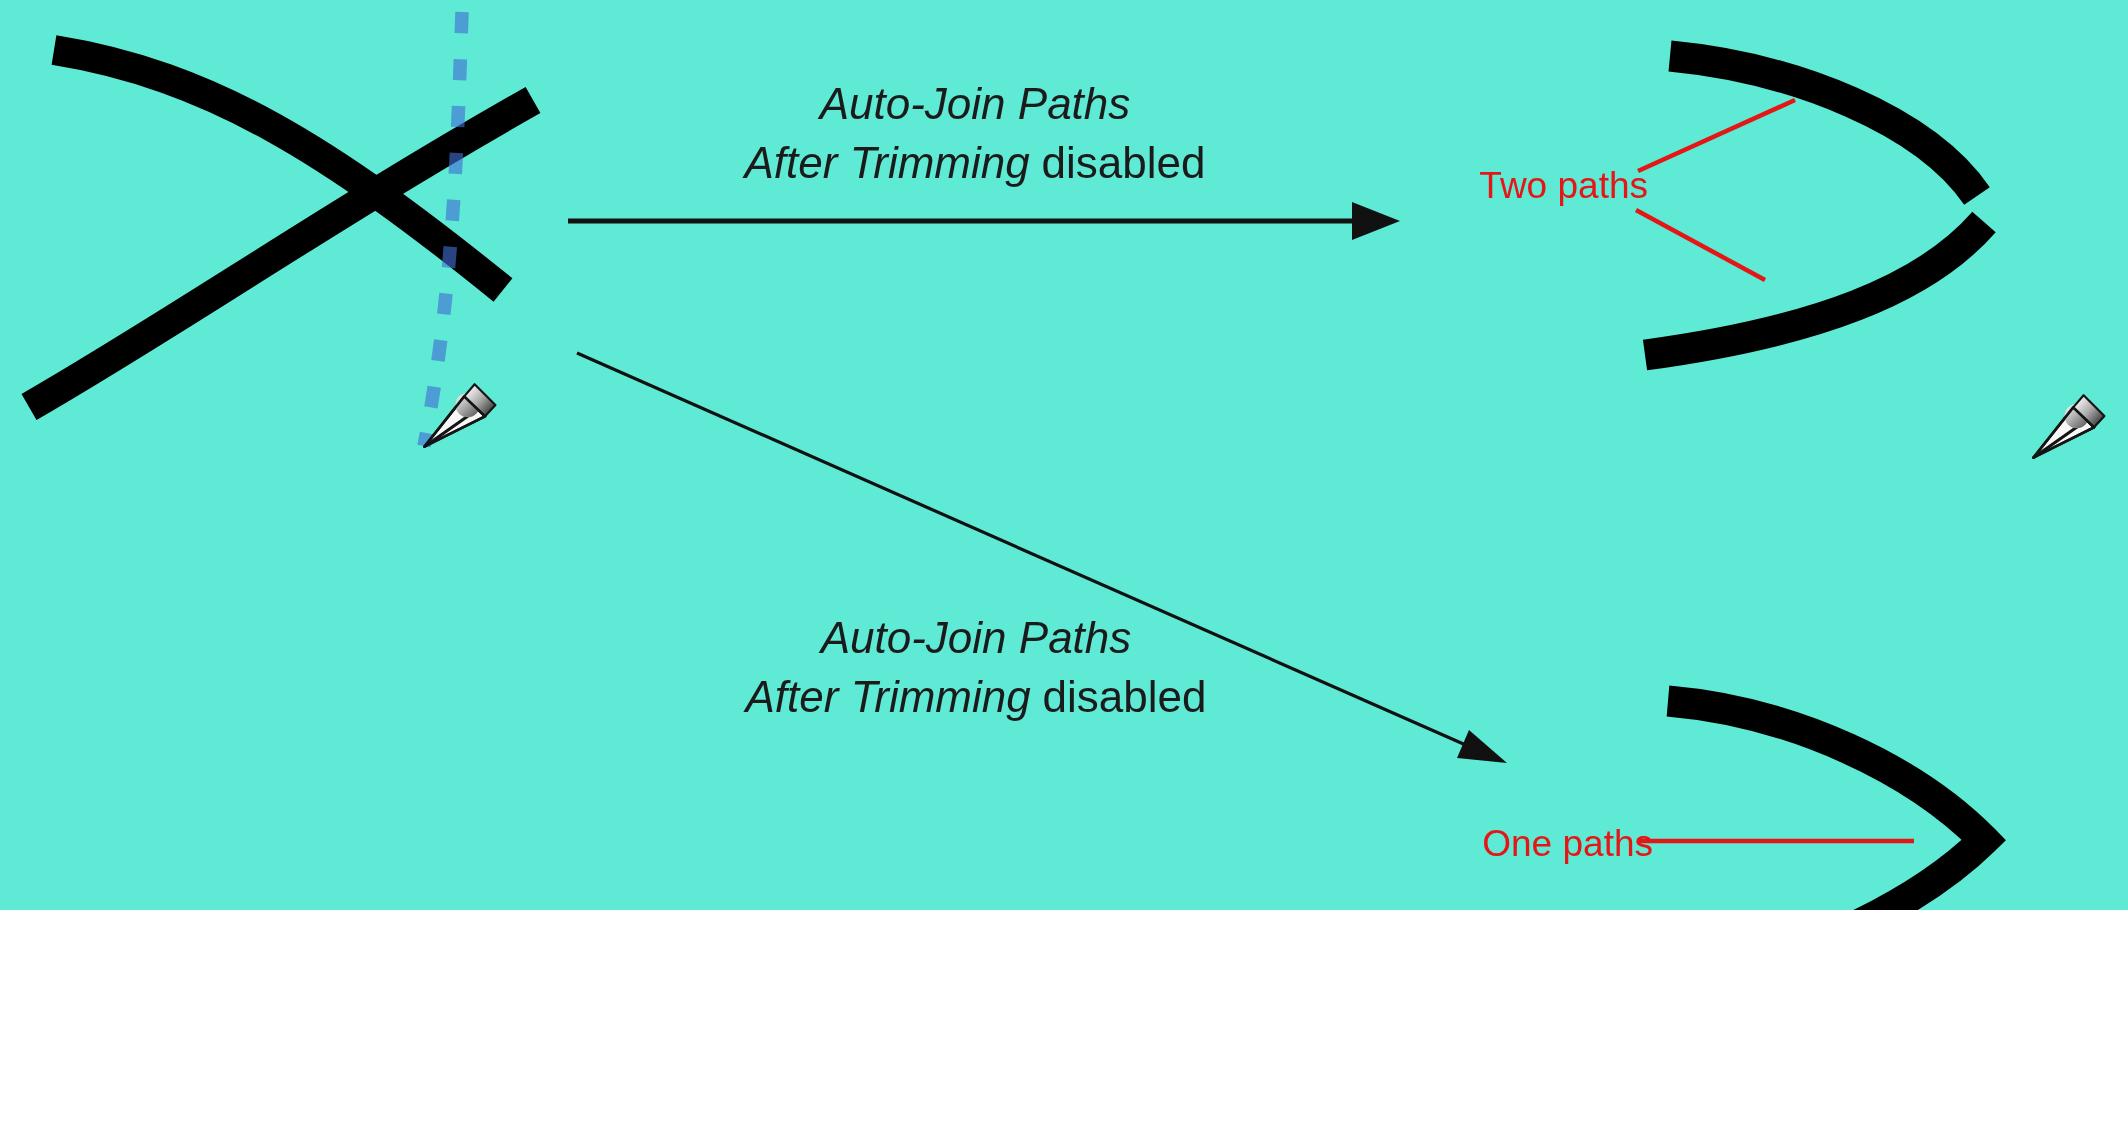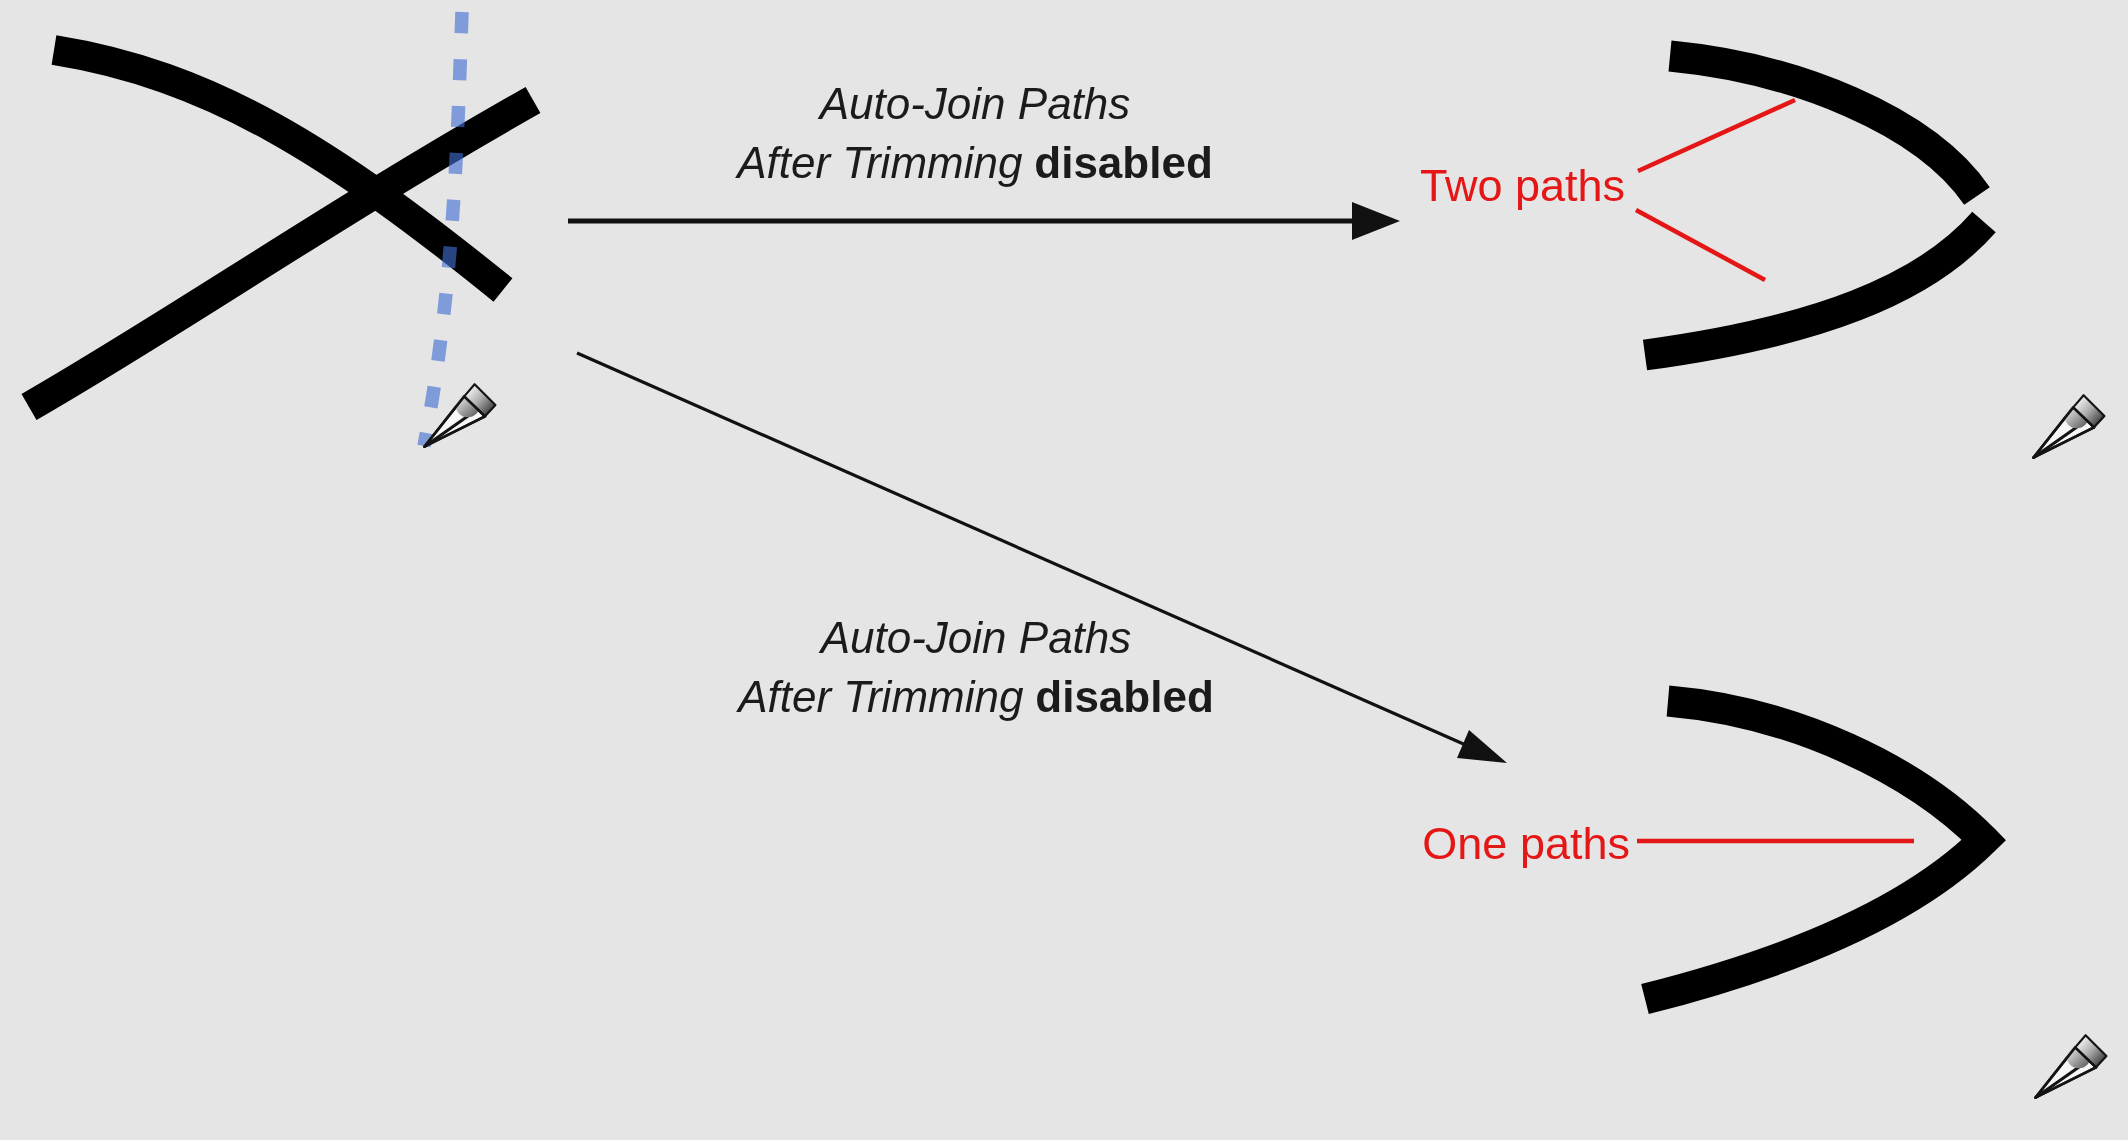--- a/index.html
+++ b/index.html
@@ -1,38 +1,39 @@
 <!DOCTYPE html>
 <html><head>
 <meta charset="utf-8">
 <style>
   html,body{margin:0;padding:0;background:#ffffff;}
   .stage{
     position:relative;
-    width:2128px;height:1140px;
-    background:#e5e5e5;
+    width:2128px;height:910px;
+    background:#5eead4;
     font-family:"Liberation Sans","DejaVu Sans",sans-serif;
     overflow:hidden;
   }
   .stage svg{position:absolute;left:0;top:0;}
   .lbl{position:absolute;white-space:nowrap;}
   .arrow-label{
     color:#1b1b1b;
     font-size:44px;
     line-height:59px;
     text-align:center;
     transform:translateX(-50%);
   }
   .arrow-label .it{font-style:italic;}
-  .arrow-label .bd{font-weight:bold;font-style:normal;margin-left:0.27em;text-align:right;}
+  .arrow-label .bd{font-weight:normal;font-style:normal;margin-left:0.27em;text-align:right;}
   .red-label{
     color:#e41616;
-    font-size:45px;
+    font-size:37px;
     line-height:46px;
     transform:translateX(-100%);
+    margin-left:23px;
   }
 </style>
 </head>
 <body>
 
 <div class="stage">
 
   <svg width="2128" height="1140" viewBox="0 0 2128 1140">
     <defs>
       <linearGradient id="bandGrad" x1="51" y1="27" x2="79" y2="52" gradientUnits="userSpaceOnUse">

